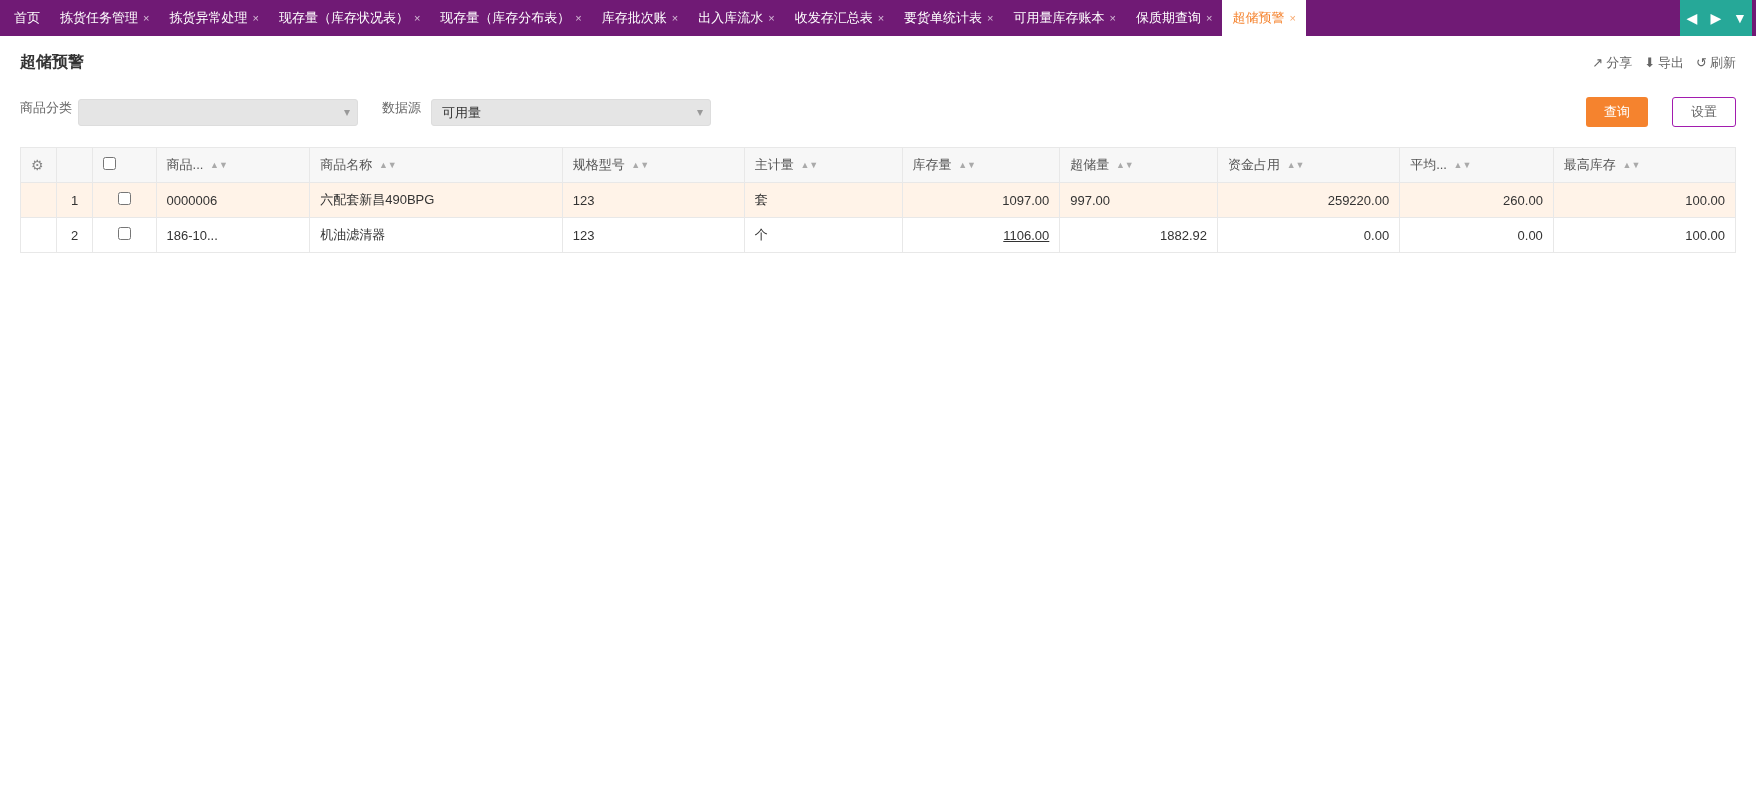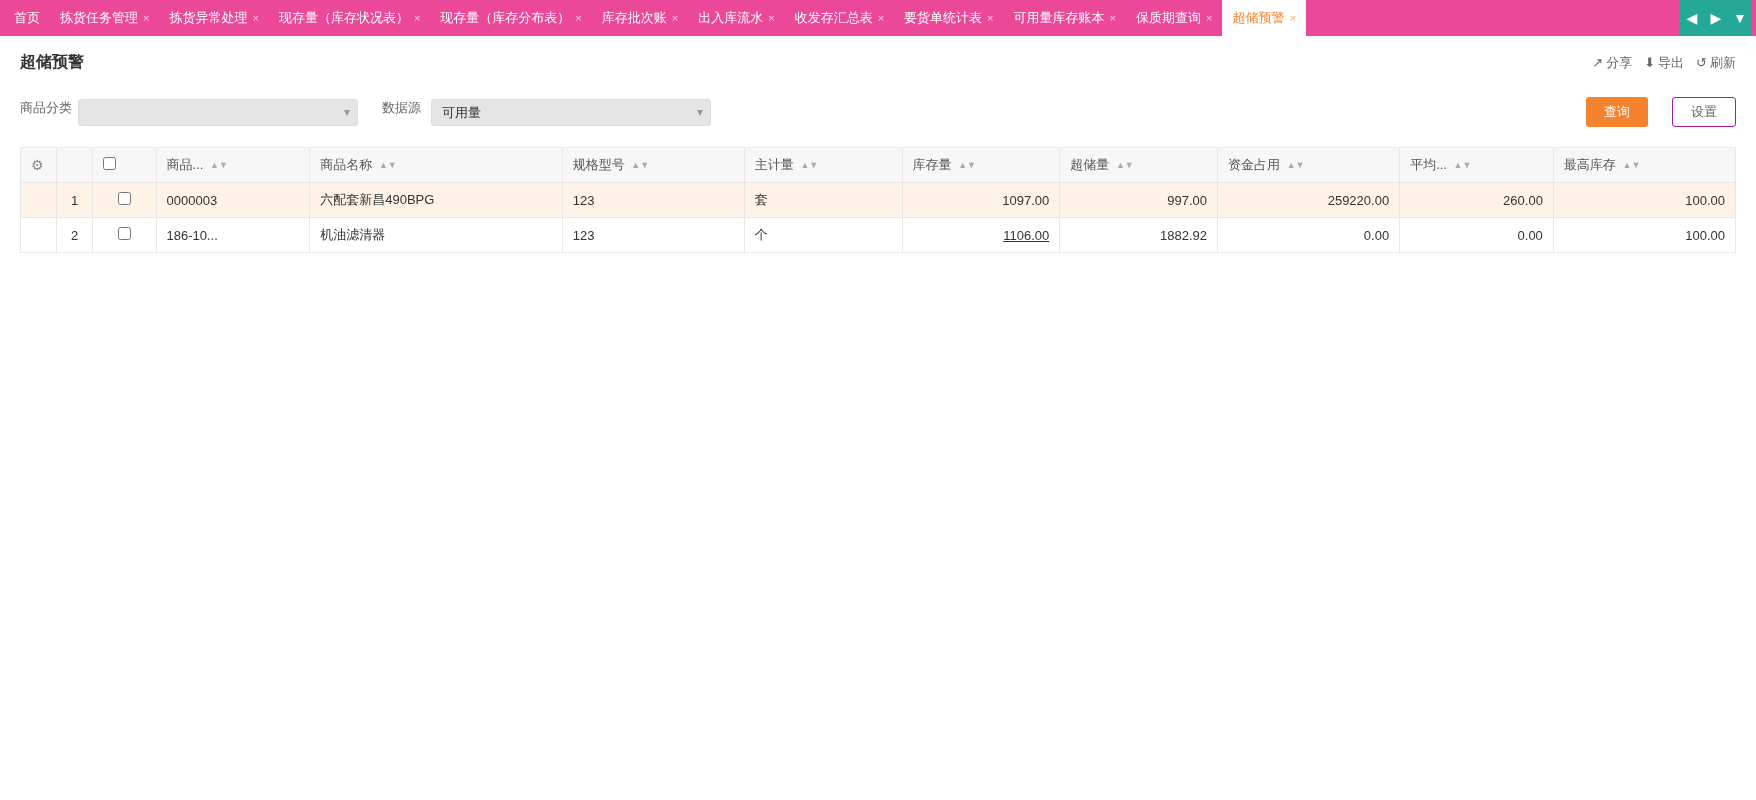--- a/index.html
+++ b/index.html
@@ -1,20 +1,20 @@
 <!DOCTYPE html>
 <html><head>
   <meta charset="utf-8">
   <style>
     * { box-sizing: border-box; margin: 0; padding: 0; }
     body { font-family: "Microsoft YaHei", Arial, sans-serif; font-size: 13px; background: #f5f5f5; color: #333; }
 
     
     .top-nav {
-      background: #ec4899;
+      background: #701a75;
       display: flex;
       align-items: center;
       height: 36px;
       padding: 0 4px;
       overflow: hidden;
     }
     .nav-item {
       color: #fff;
       padding: 0 10px;
       height: 36px;
@@ -360,26 +360,26 @@
         </th>
       </tr>
     </thead>
     <tbody id="table-body">
     <tr class="row-highlight">
       <td class="checkbox-cell"></td>
       <td class="td-index">1</td>
       <td class="checkbox-cell">
         <input type="checkbox" style="">
       </td>
-      <td>0000003</td>
+      <td>0000006</td>
       <td>六配套新昌490BPG</td>
       <td>123</td>
       <td>套</td>
       <td style="text-align:right;">1097.00</td>
-      <td style="text-align:right;">997.00</td>
+      <td style="">997.00</td>
       <td style="text-align:right;">259220.00</td>
       <td style="text-align:right;">260.00</td>
       <td style="text-align:right;">100.00</td>
     </tr>
         <tr>
       <td class="checkbox-cell"></td>
       <td class="td-index">2</td>
       <td class="checkbox-cell">
         <input type="checkbox" style="">
       </td>

